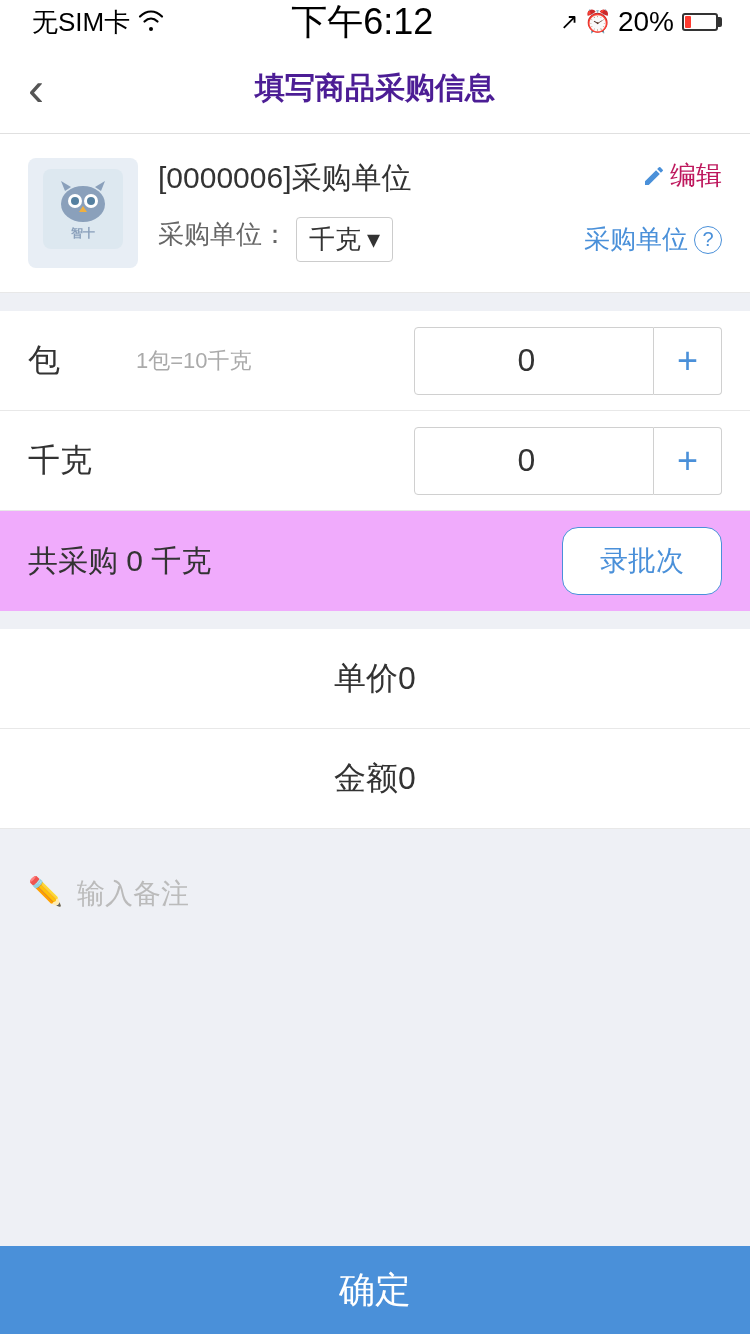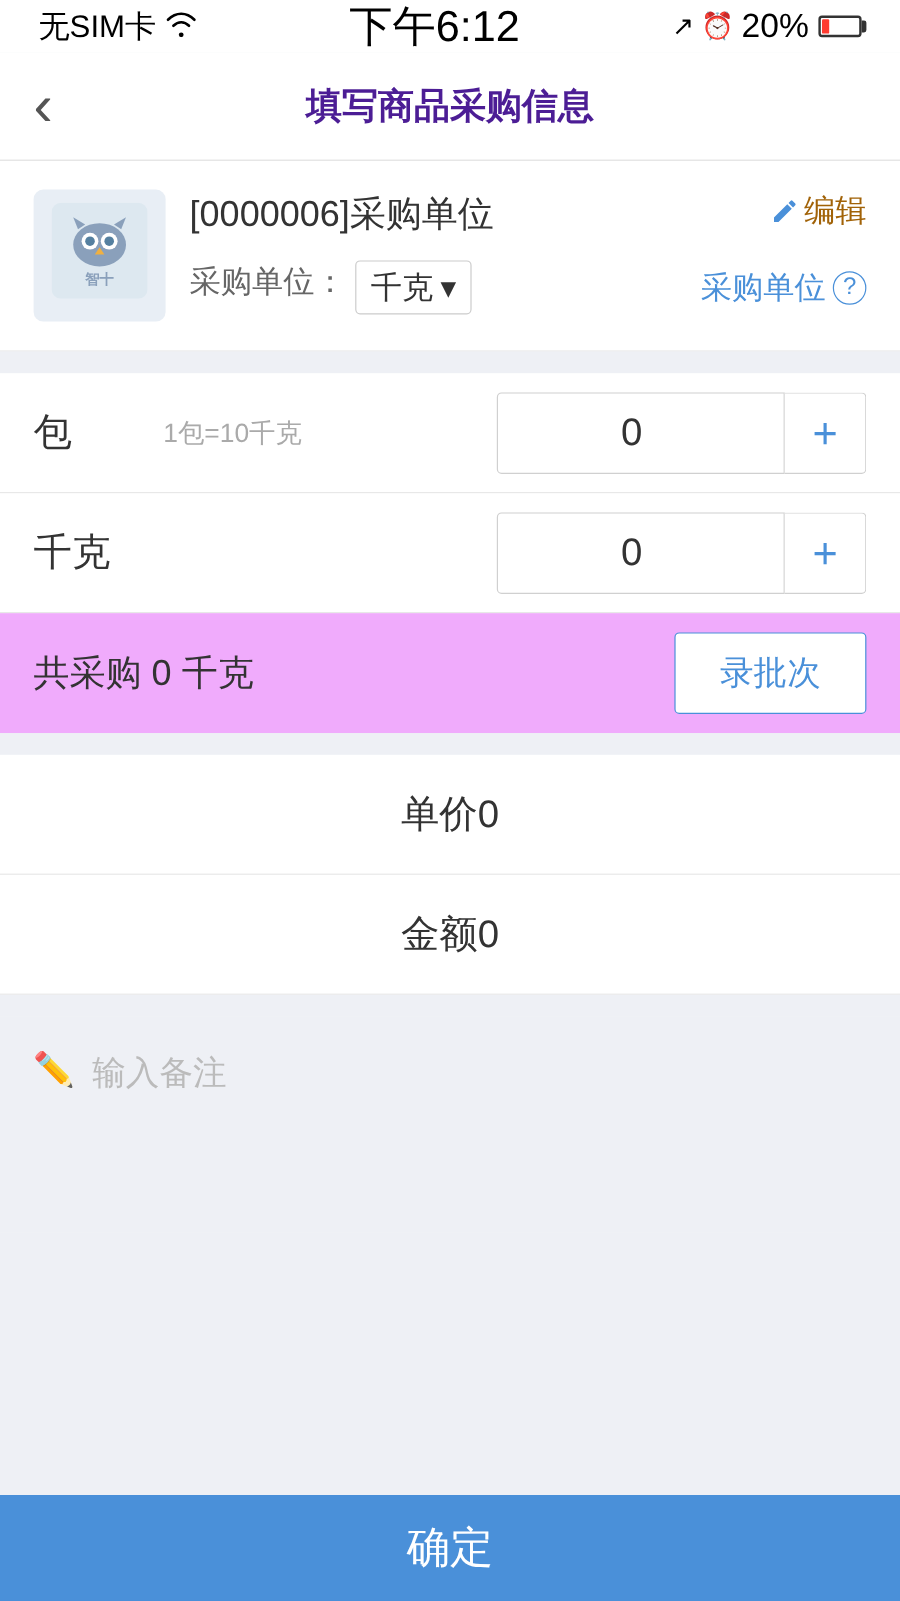--- a/index.html
+++ b/index.html
@@ -124,21 +124,21 @@
       justify-content: space-between;
       align-items: flex-start;
     }
     .product-name {
       font-size: 30px;
       color: #333;
       font-weight: 500;
     }
     .product-edit {
       font-size: 26px;
-      color: #a16207;
+      color: #be185d;
       display: flex;
       align-items: center;
       gap: 4px;
       cursor: pointer;
     }
     .product-unit-row {
       margin-top: 18px;
       display: flex;
       align-items: center;
       justify-content: space-between;
@@ -237,21 +237,21 @@
       border-bottom: none;
     }
     .summary-text {
       font-size: 30px;
       color: #333;
     }
     .batch-btn {
       width: 160px;
       height: 68px;
       border: 1px solid #4a90d9;
-      border-radius: 4px;
+      border-radius: 16px;
       display: flex;
       align-items: center;
       justify-content: center;
       font-size: 28px;
       color: #4a90d9;
       cursor: pointer;
       background: #fff;
     }
 
     

